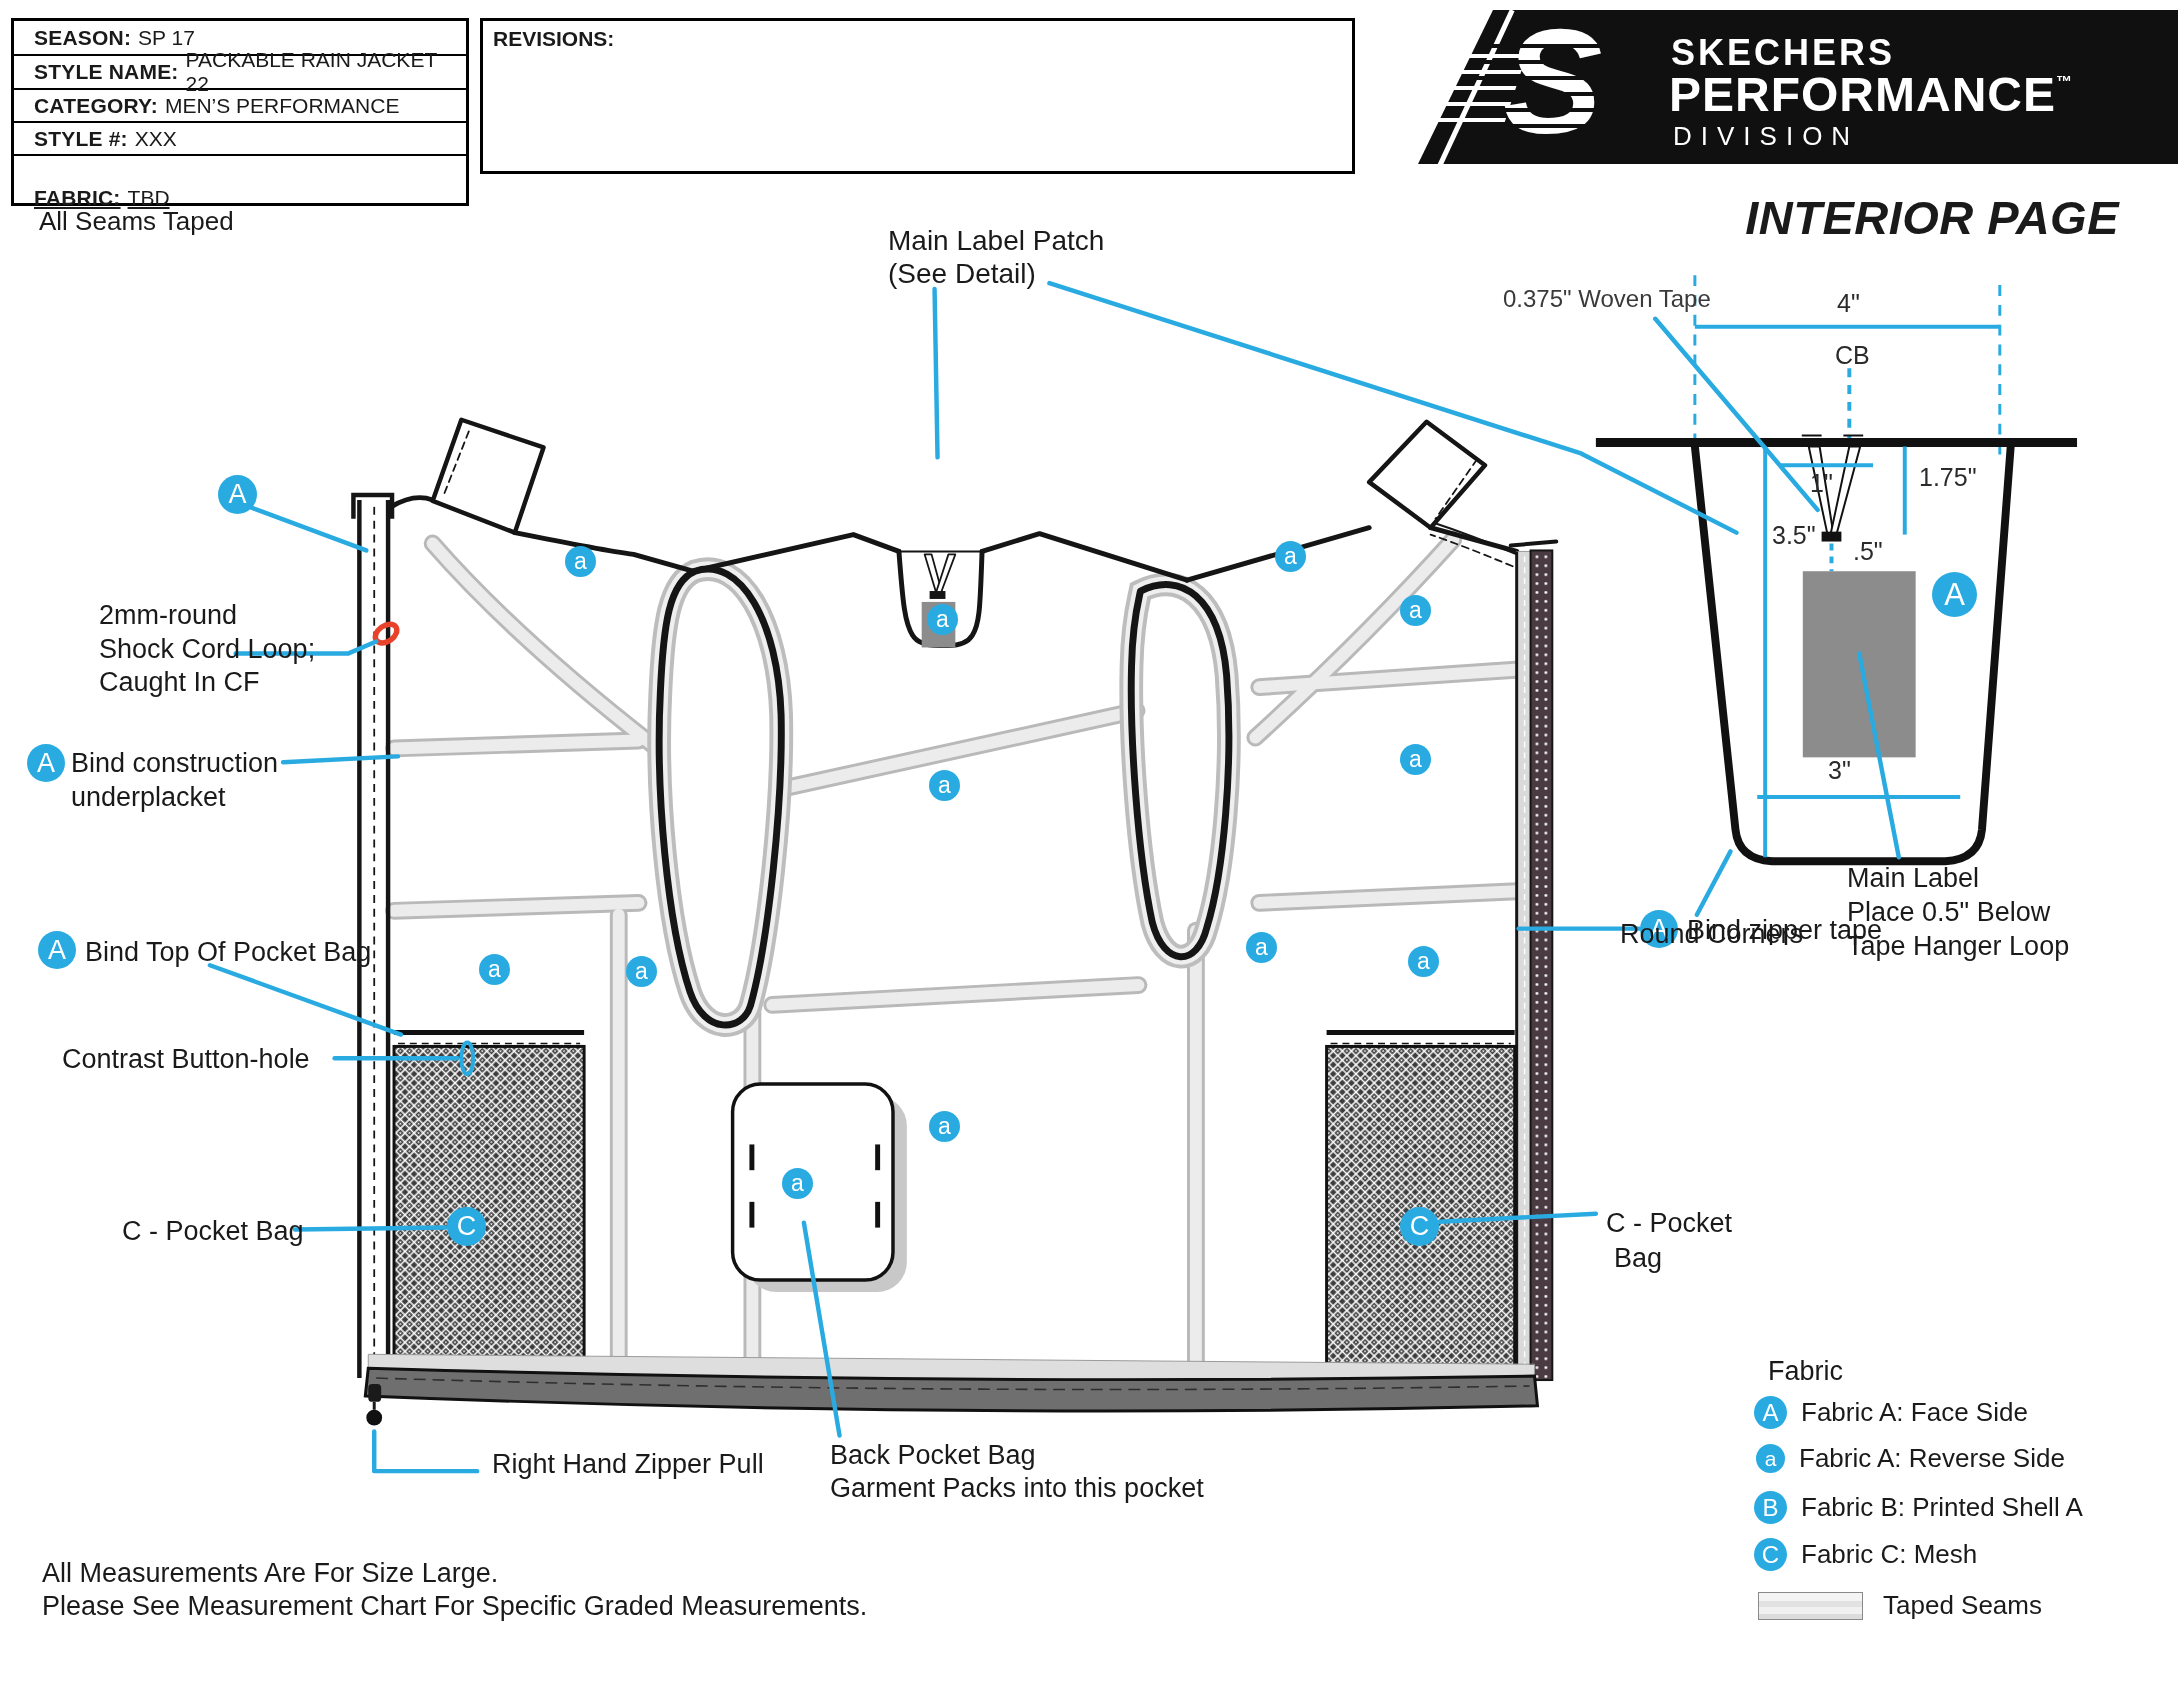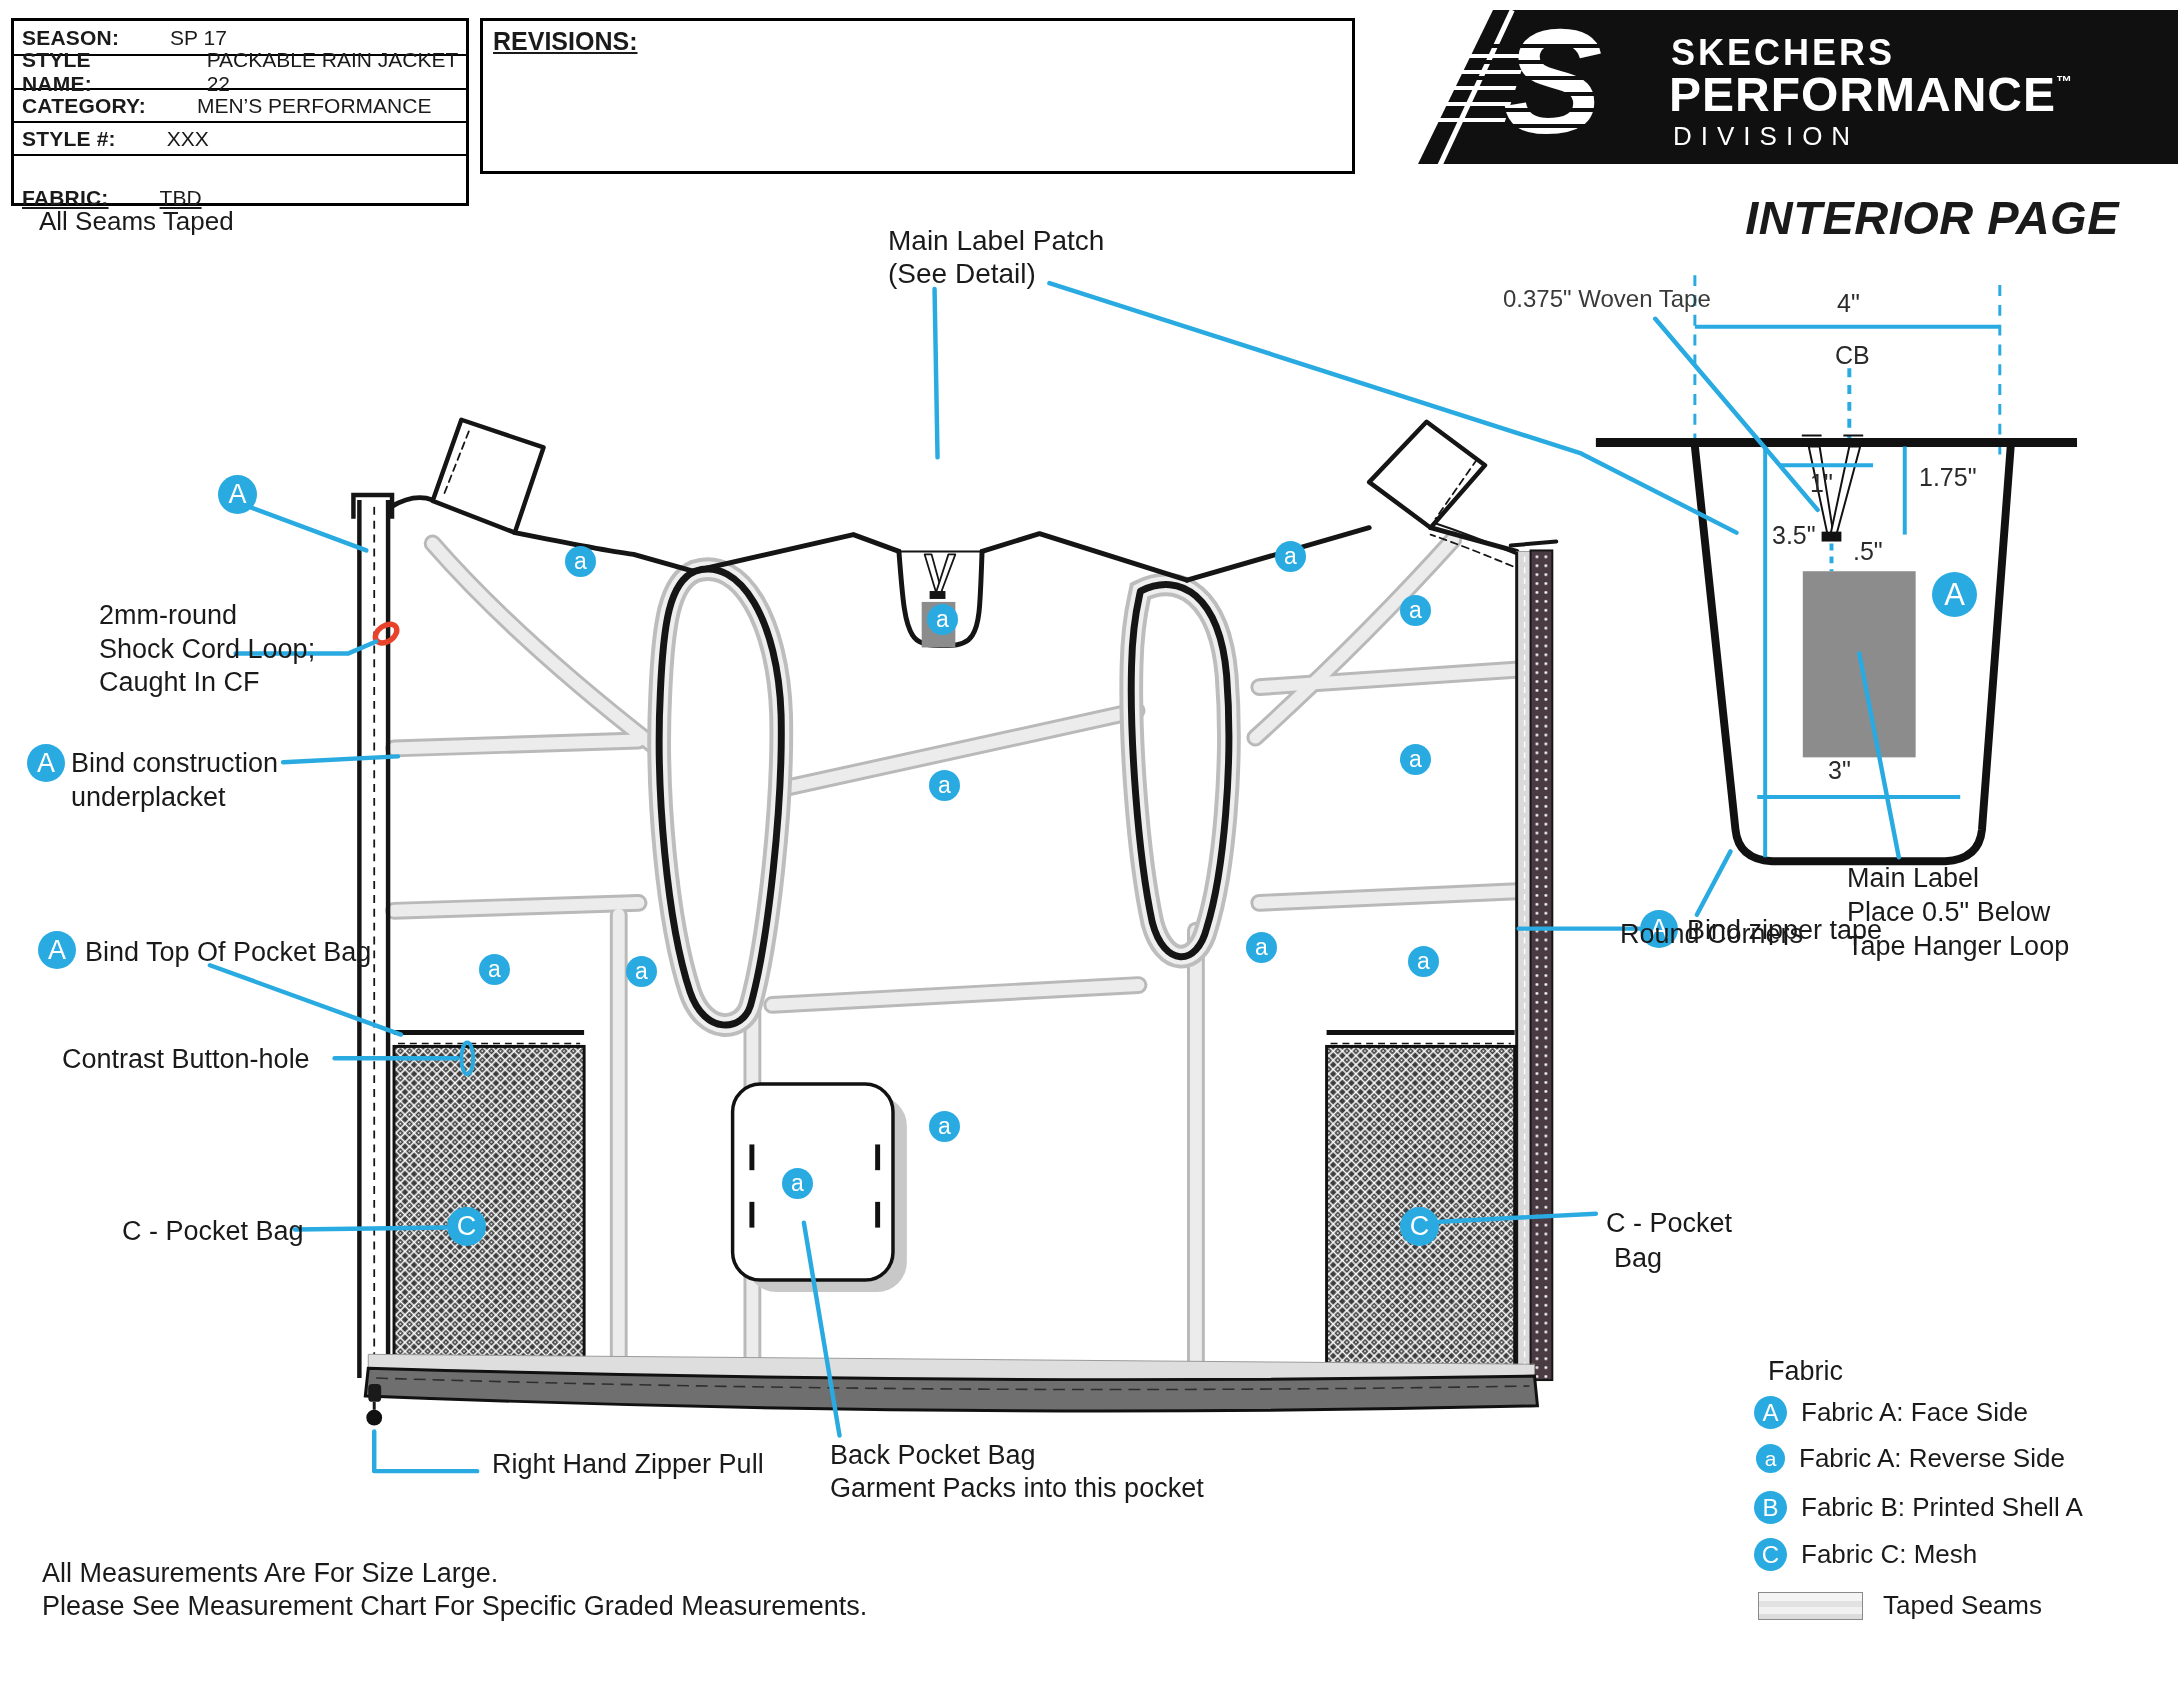--- a/index.html
+++ b/index.html
@@ -11,26 +11,26 @@
   .small{font-size:24px;color:#3a3a3a;}
   
   .mk{position:absolute;background:#29ABE2;border-radius:50%;color:#fff;
       display:flex;align-items:center;justify-content:center;}
   .mk-a{width:31px;height:31px;font-size:23px;}
   .mk-b{width:39px;height:39px;font-size:27px;}
   .mk-inline{width:38px;height:38px;font-size:27px;}
   .mk-det{width:45px;height:45px;font-size:31px;}
   
   #info-table{position:absolute;left:11px;top:18px;width:452px;height:182px;border:3px solid #000;}
-  .trow{display:flex;align-items:center;padding-left:8px;border-bottom:2px solid #000;font-size:21px;gap:44px;}
+  .trow{display:flex;align-items:center;padding-left:20px;border-bottom:2px solid #000;font-size:21px;}
   .trow:last-child{border-bottom:none;align-items:flex-end;padding-top:5px;text-decoration:underline;}
   .trow b{font-weight:bold;margin-right:7px;letter-spacing:0.2px;}
   
   #revisions{position:absolute;left:480px;top:18px;width:869px;height:150px;border:3px solid #000;}
-  #revisions .rl{position:absolute;left:10px;top:6px;font-size:25px;font-weight:bold;text-decoration:underline;}
+  #revisions .rl{position:absolute;left:10px;top:6px;font-size:21px;font-weight:bold;}
   
   #logo{position:absolute;left:1418px;top:10px;width:804px;height:154px;}
   #logo .plate{position:absolute;left:0;top:0;width:100%;height:100%;background:#101010;
                clip-path:polygon(75px 0,100% 0,100% 100%,0 100%);}
   #logo .stripe{position:absolute;left:55px;top:-8px;width:5px;height:174px;background:#fff;transform:rotate(25deg);}
   #logo .sglyph{position:absolute;left:85px;top:-14px;font-size:149px;font-style:italic;font-weight:900;color:#fff;}
   #logo .scut{position:absolute;left:59px;top:22px;width:208px;height:117px;
               background:repeating-linear-gradient(180deg,transparent 0 12px,#101010 12px 16px);}
   #logo .streaks{position:absolute;left:18px;top:44px;width:79px;height:73px;
               background:repeating-linear-gradient(180deg,#fff 0 4px,transparent 4px 16px);transform:skewX(-18deg);}

